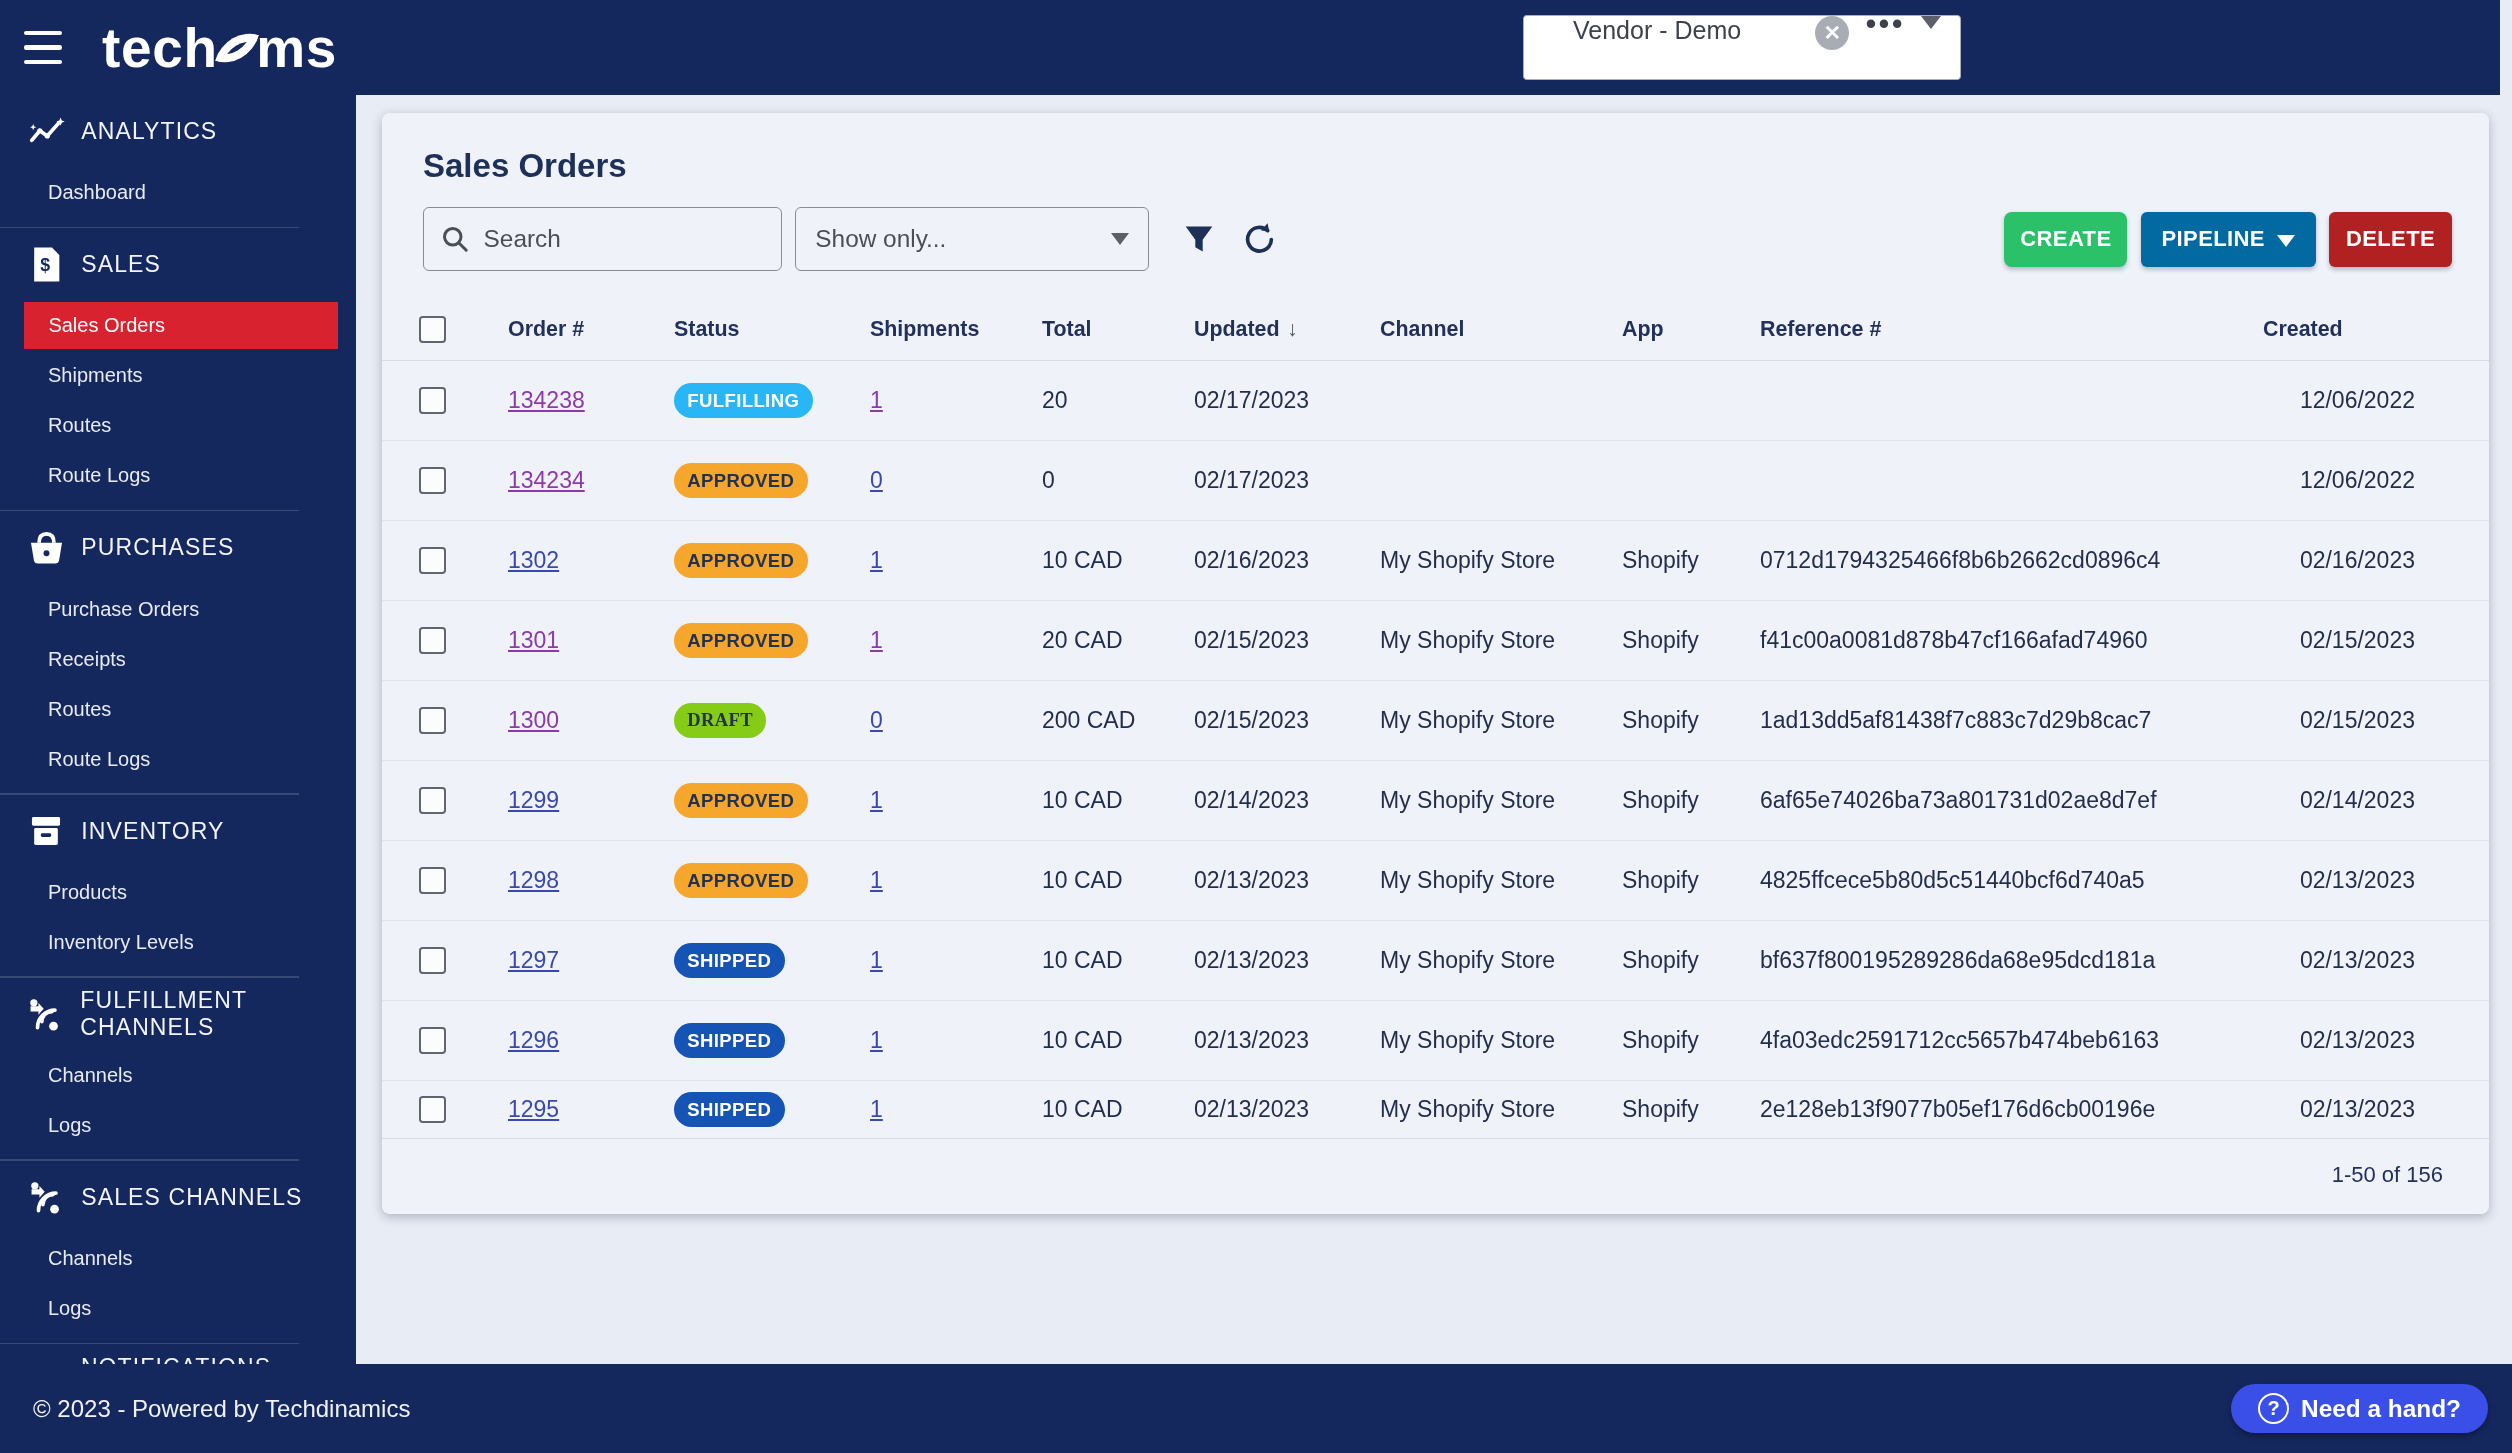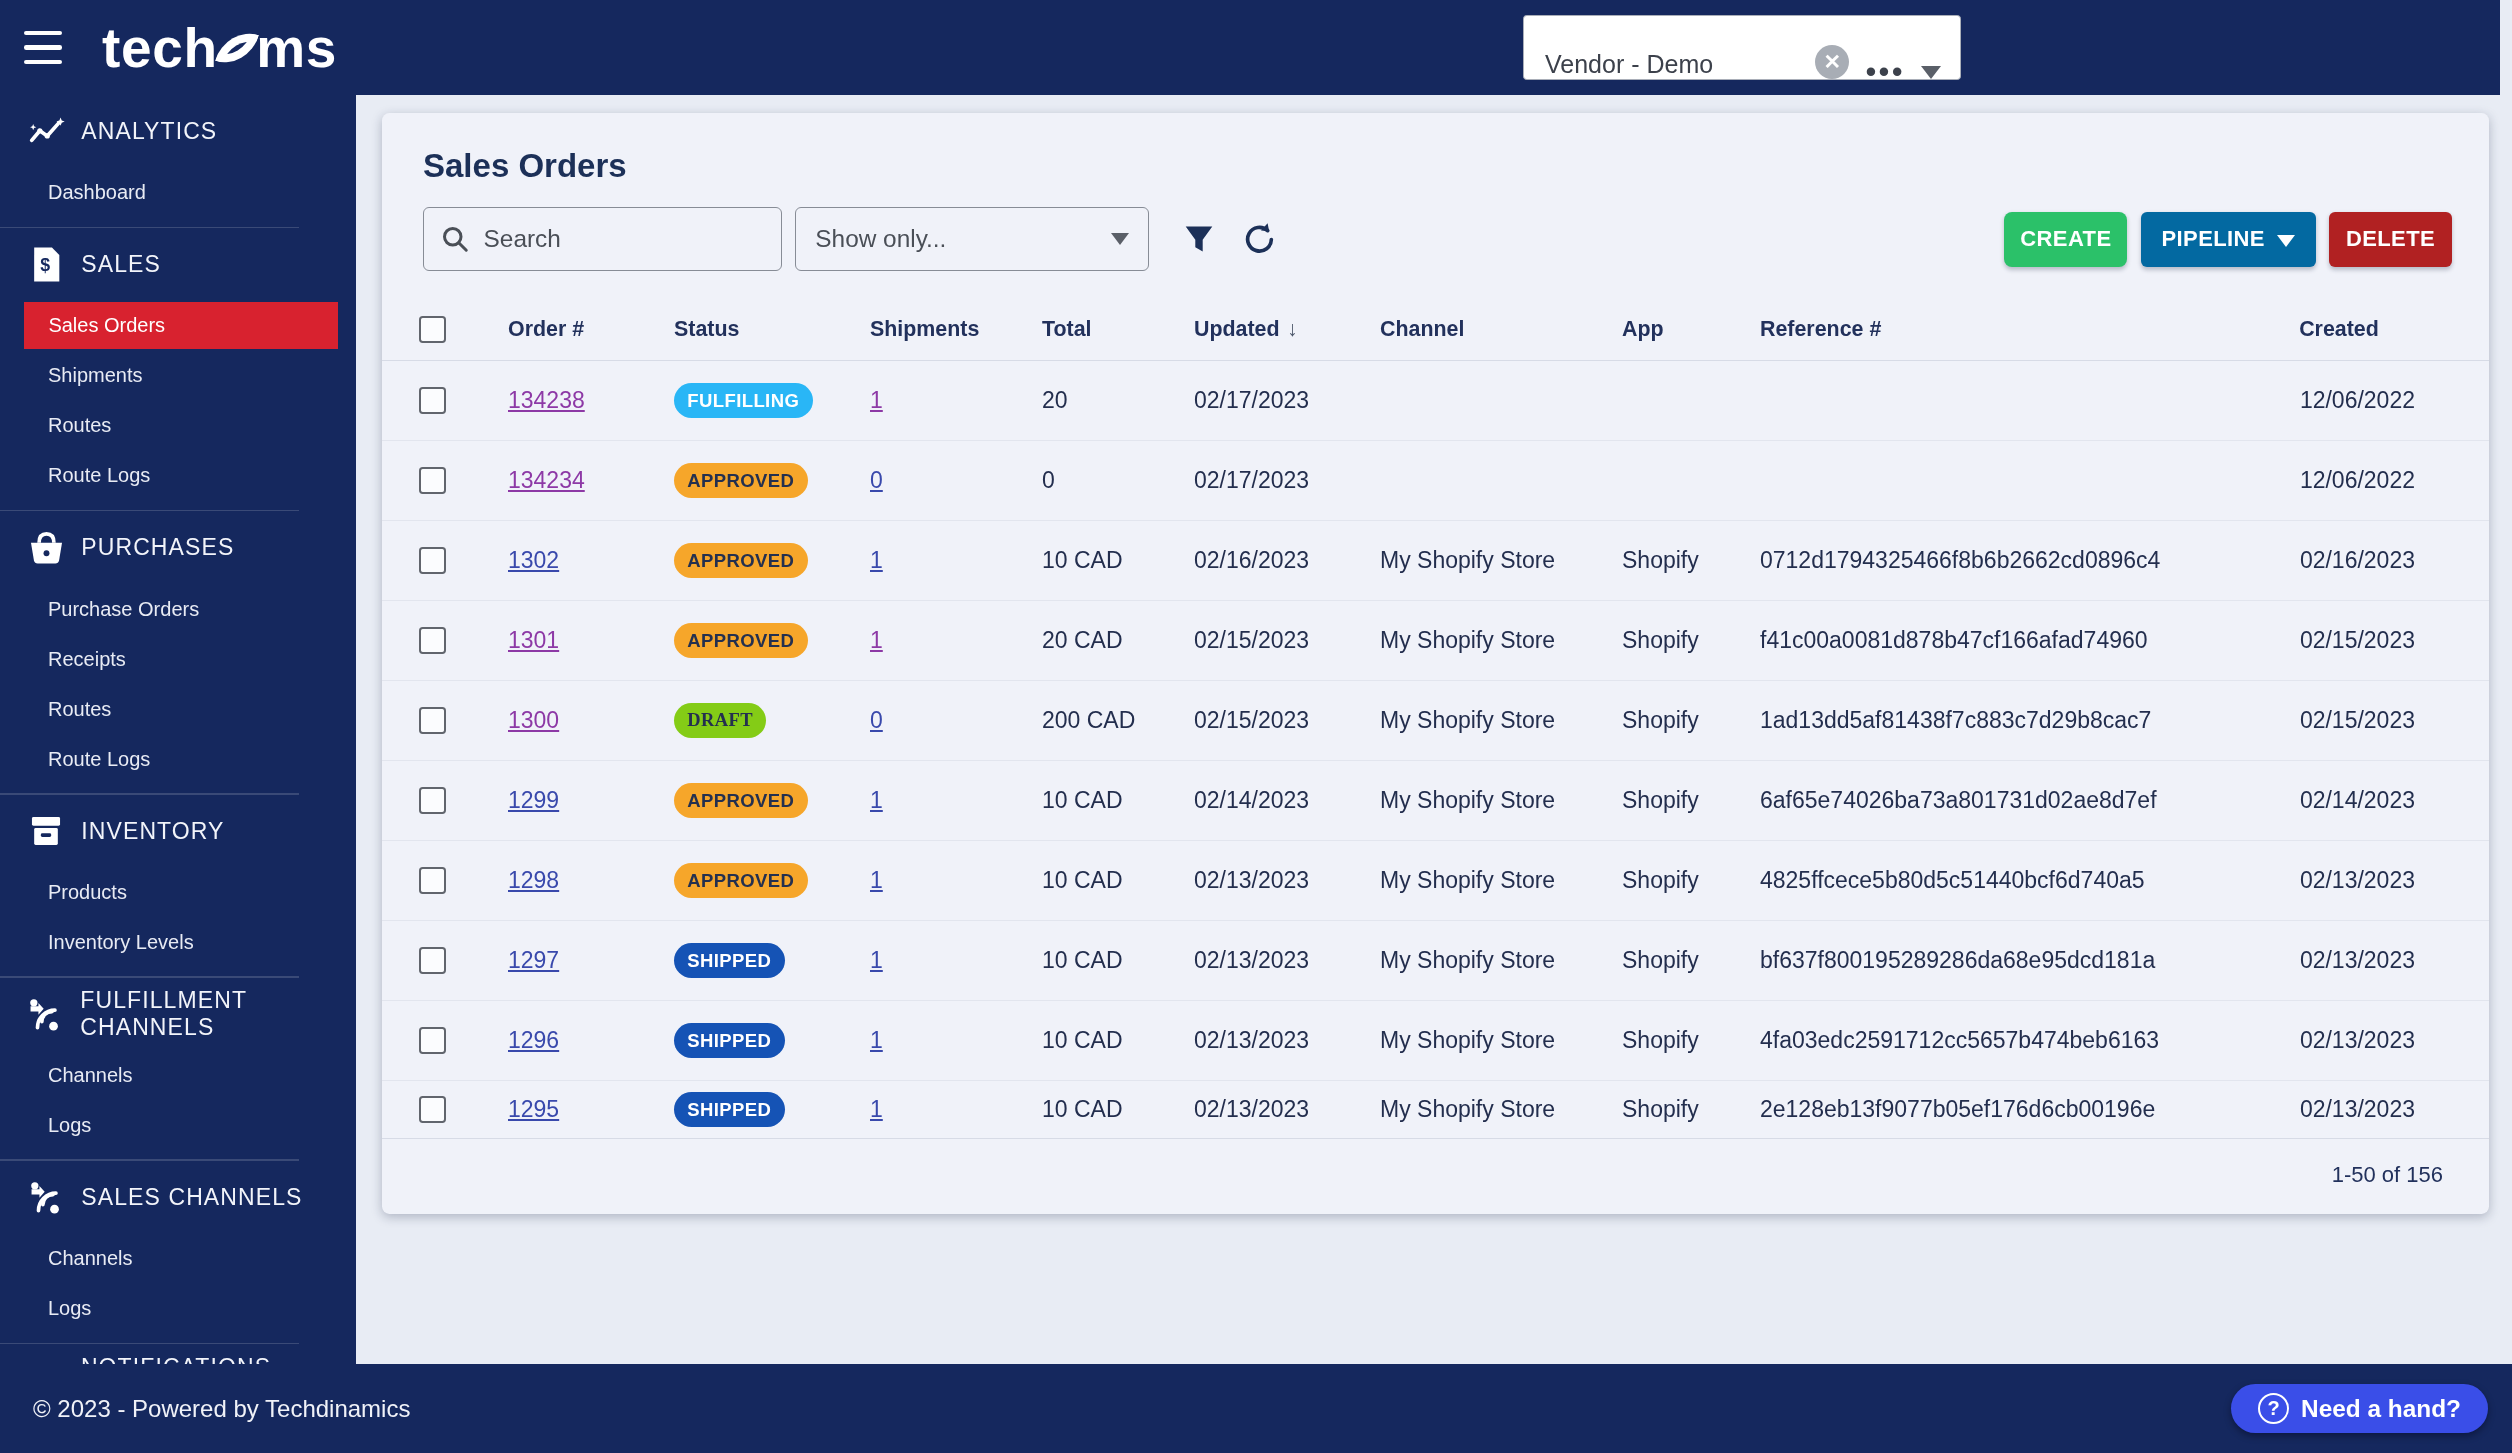--- a/index.html
+++ b/index.html
@@ -11,21 +11,21 @@
     background:#15285e; display:flex; align-items:center; z-index:10; }
   .hamburger { margin-left:24px; width:41px; height:33px; display:flex;
     flex-direction:column; justify-content:space-between; cursor:pointer; background:none; border:none; }
   .hamburger span { display:block; width:38px; height:4.4px; background:#fff; border-radius:2.2px; }
   .logo { margin-left:37px; color:#fff; font-size:55px; font-weight:bold;
     letter-spacing:0.7px; display:flex; align-items:center; }
   .logo-o { display:inline-block; width:34px; height:38px; border:8.1px solid #fff;
     border-radius:100% 0 100% 0; transform:rotate(18deg); margin:0 2.2px; }
   .vendor-select { position:absolute; left:1523px; top:15px; width:438px; height:65px;
     background:#fff; border:1.5px solid #a9aeb8; border-radius:3.7px;
-    display:flex; align-items:flex-end; cursor:pointer; }
+    display:flex; align-items:flex-start; cursor:pointer;padding-left:28px; }
   .vendor-value { flex:1; padding-left:21px; font-size:25px; color:#3c414b; }
   .clear-btn { width:34px; height:34px; border-radius:50%; background:#a8adb5;
     color:#fff; font-size:21px; font-weight:bold; display:flex; align-items:center;
     justify-content:center; border:none; cursor:pointer; }
   .more-btn { font-size:31px; color:#3c414b; margin:0 16.3px; letter-spacing:2.2px;
     background:none; border:none; cursor:pointer; line-height:15px; }
   .caret-down { width:0; height:0; border-left:10.4px solid transparent;
     border-right:10.4px solid transparent; border-top:13.3px solid #5a5f68; margin-right:19px; }
   .user-cluster { margin-left:auto; display:flex; align-items:center; margin-right:25px; }
   .avatar { width:68px; height:68px; border-radius:50%;
@@ -90,21 +90,21 @@
   .trow.cut { height:57px; border-bottom:none; overflow:hidden; }
   .sort-arrow { font-size:21px; color:#4a5568; margin-left:7.4px; font-weight:normal; }
   .cbx { width:27px; height:27px; border:2.2px solid #61656d; border-radius:3.7px;
     background:#fbfcfe; cursor:pointer; }
   .link { text-decoration:underline; cursor:pointer; }
   .link.blue { color:#3949ac; }
   .link.visited { color:#8d39a6; }
   .badge { display:inline-block; padding:6.7px 13.3px; border-radius:18px;
     font-size:18.5px; font-weight:bold; letter-spacing:0.4px; }
   .cell-created { text-align:right; padding-right:74px; }
-  .th-created { text-align:center; padding-right:74px; }
+  .th-created { text-align:left; padding-right:74px; }
 
   .pagination { height:72px; border-top:1.5px solid #d7dbe6; display:flex; align-items:center;
     justify-content:flex-end; padding-right:46px; font-size:22px; color:#22315c; flex-shrink:0; }
 
   
   .footer { position:absolute; bottom:0; left:0; right:0; height:89px; background:#15285e;
     display:flex; align-items:center; z-index:10; }
   .copyright { color:#f0f2f8; font-size:24px; margin-left:33px; }
   .help-btn { margin-left:auto; margin-right:24px; height:49px; padding:0 27px;
     border:none; border-radius:24.4px; background:#3a4ee8; color:#fff; font-size:24.4px;

